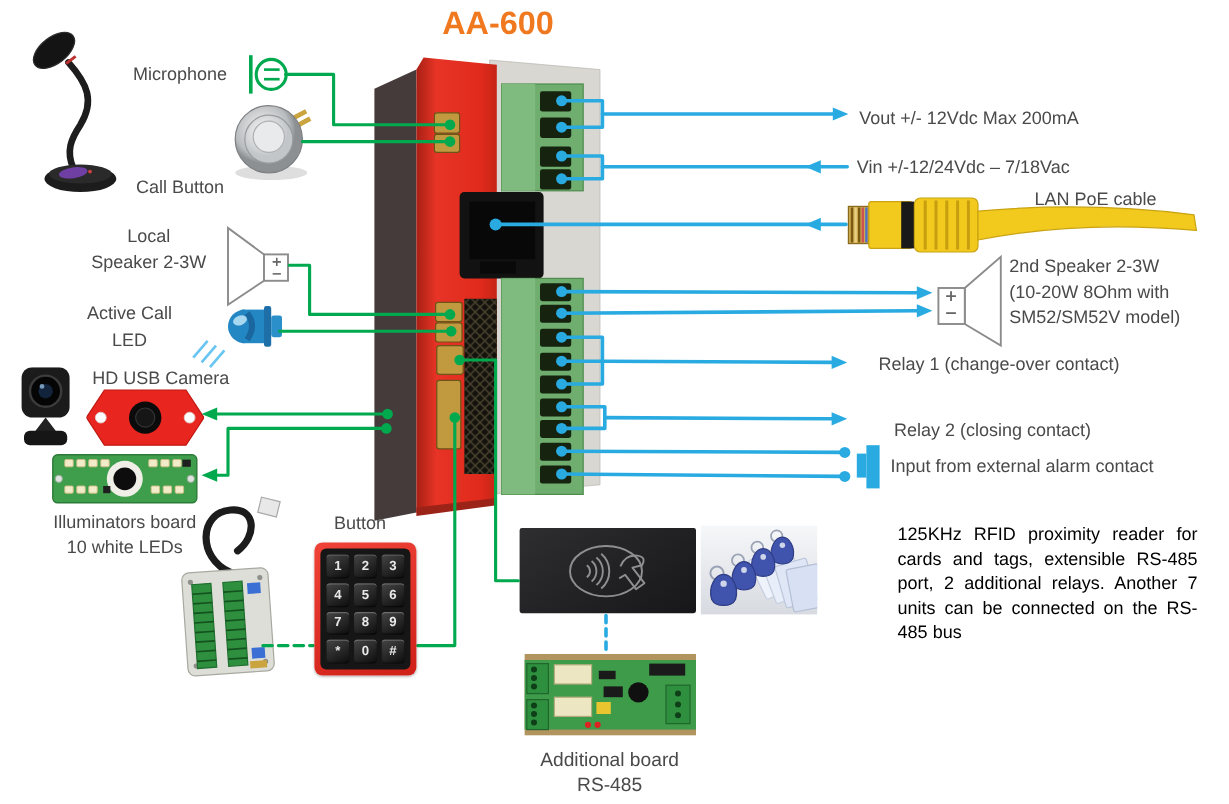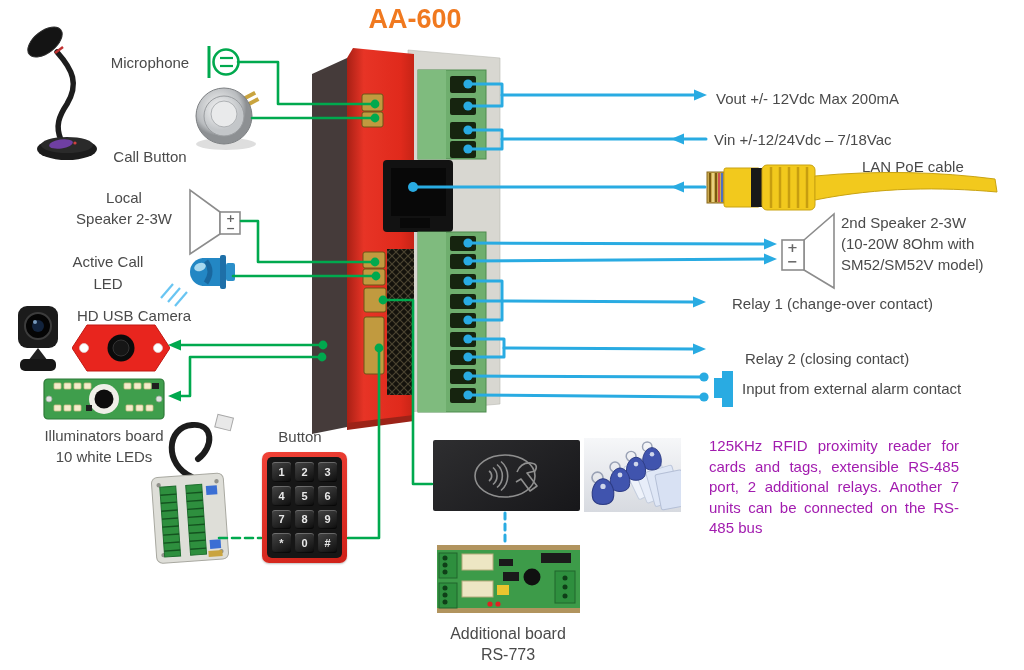--- a/index.html
+++ b/index.html
@@ -3,22 +3,22 @@
 <meta charset="utf-8">
 <style>
   html,body{margin:0;padding:0;background:#fff;}
   .canvas{position:relative;width:1024px;height:670px;background:#fff;overflow:hidden;
           font-family:"Liberation Sans",sans-serif;}
   .lbl{position:absolute;font:15px/21px "Liberation Sans",sans-serif;color:#4a4a4a;
        white-space:pre-line;text-align:center;z-index:10;}
   .lbl-r{text-align:left;}
   .title{position:absolute;left:340px;top:4px;width:150px;text-align:center;
          font:bold 27px/30px "Liberation Sans",sans-serif;color:#f0791f;z-index:10;}
-  .para{position:absolute;left:709px;top:436px;width:250px;font:15px/20.6px "Liberation Sans",sans-serif;
-        color:#a21caf;text-align:justify;z-index:10;}
+  .para{position:absolute;left:748px;top:436px;width:250px;font:15px/20.6px "Liberation Sans",sans-serif;
+        color:#000000;text-align:justify;z-index:10;}
   .sign{position:absolute;font:600 11px/10px "DejaVu Sans",sans-serif;color:#666;z-index:11;}
   svg.layer{position:absolute;left:0;top:0;z-index:4;pointer-events:none;}
   .comp{position:absolute;z-index:2;}
   .reader{position:absolute;left:433px;top:440px;width:147px;height:71px;z-index:2;
           background:linear-gradient(145deg,#2e2e30,#17171a);border-radius:2px;}
   .tags{position:absolute;left:584px;top:438px;width:97px;height:74px;z-index:2;
         background:linear-gradient(#f6f7f9,#d7dae0);}
   .addboard{position:absolute;left:437px;top:545px;width:143px;height:68px;z-index:2;}
   .keypad{position:absolute;left:262px;top:452px;width:85px;height:111px;z-index:6;
           background:linear-gradient(160deg,#f04237,#cf2118);border-radius:7px;
@@ -443,15 +443,15 @@
   <div class="lbl lbl-r" style="left:714px;top:129px;width:260px;">Vin +/-12/24Vdc – 7/18Vac</div>
   <div class="lbl lbl-r" style="left:862px;top:156px;width:140px;">LAN PoE cable</div>
   <div class="lbl lbl-r" style="left:841px;top:212px;width:170px;">2nd Speaker 2-3W
 (10-20W 8Ohm with
 SM52/SM52V model)</div>
   <div class="lbl lbl-r" style="left:684px;top:293px;width:260px;margin-left:48px;">Relay 1 (change-over contact)</div>
   <div class="lbl lbl-r" style="left:716px;top:348px;width:260px;margin-left:29px;">Relay 2 (closing contact)</div>
   <div class="lbl lbl-r" style="left:742px;top:378px;width:260px;">Input from external alarm contact</div>
   <div class="para">125KHz RFID proximity reader for cards and tags, extensible RS-485 port, 2 additional relays. Another 7 units can be connected on the RS-485 bus</div>
   <div class="lbl" style="left:430px;top:623px;width:156px;font-size:16px;">Additional board
-RS-773</div>
+RS-485</div>
 
 </div>
 
 </body></html>

